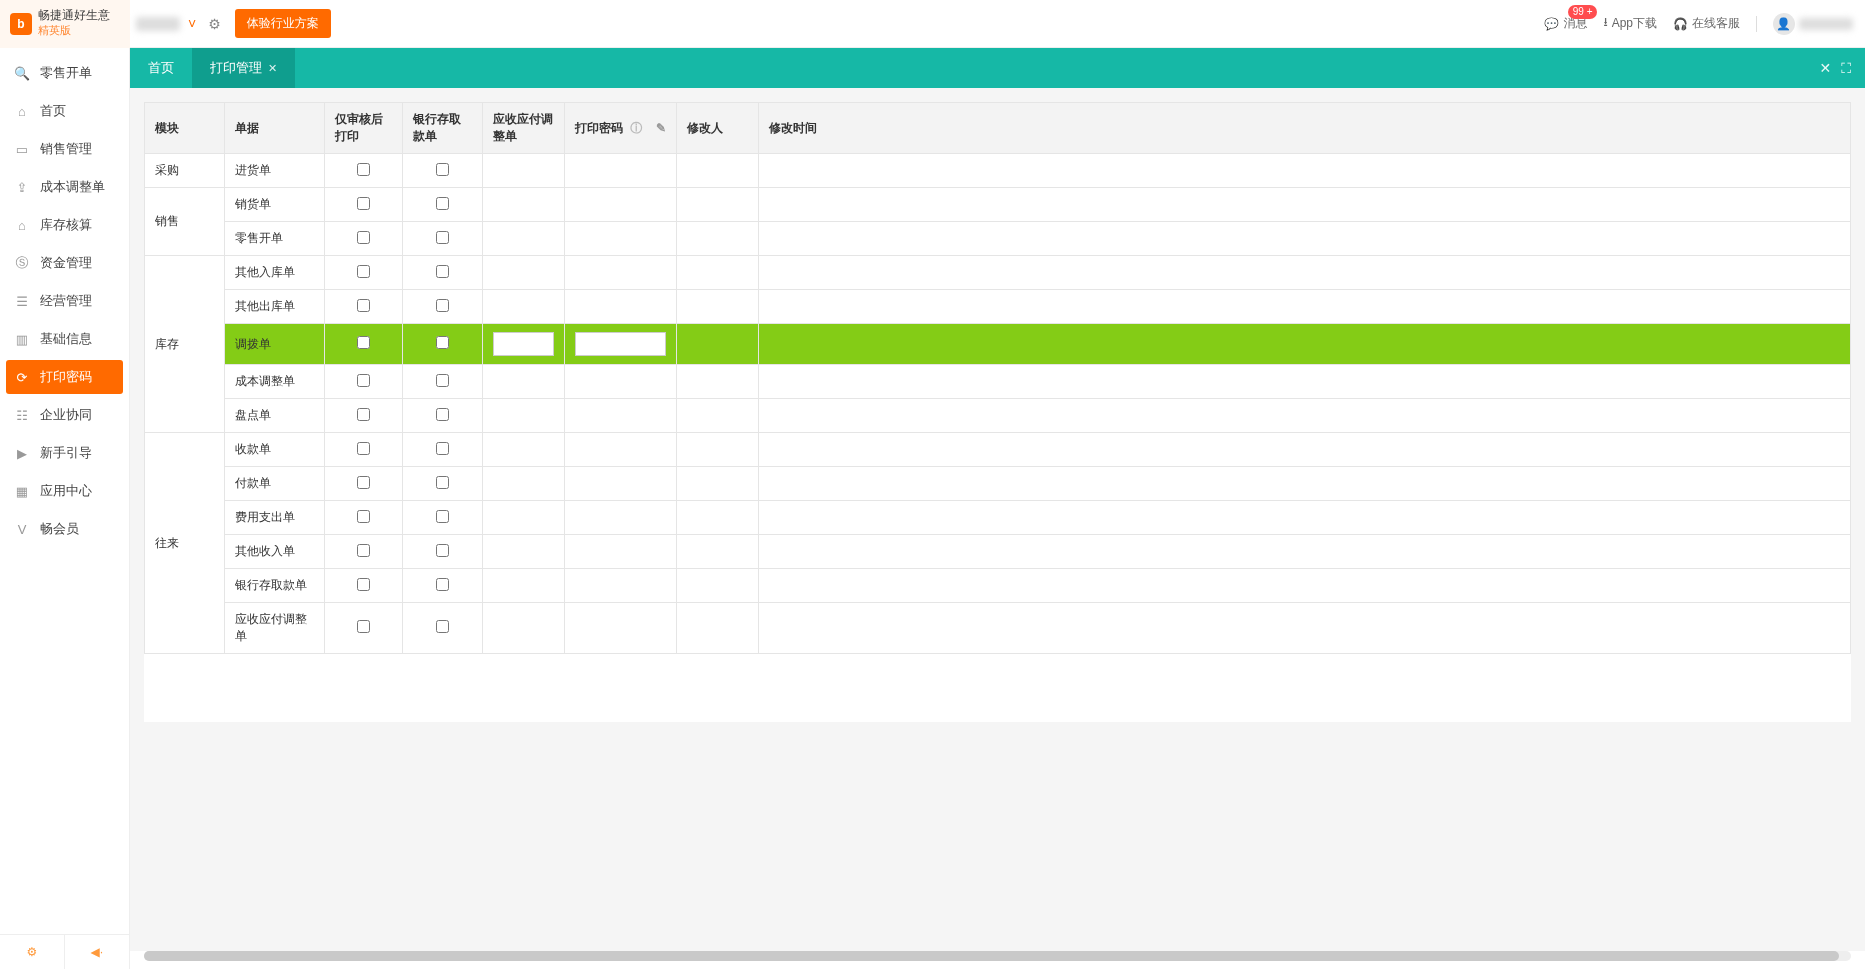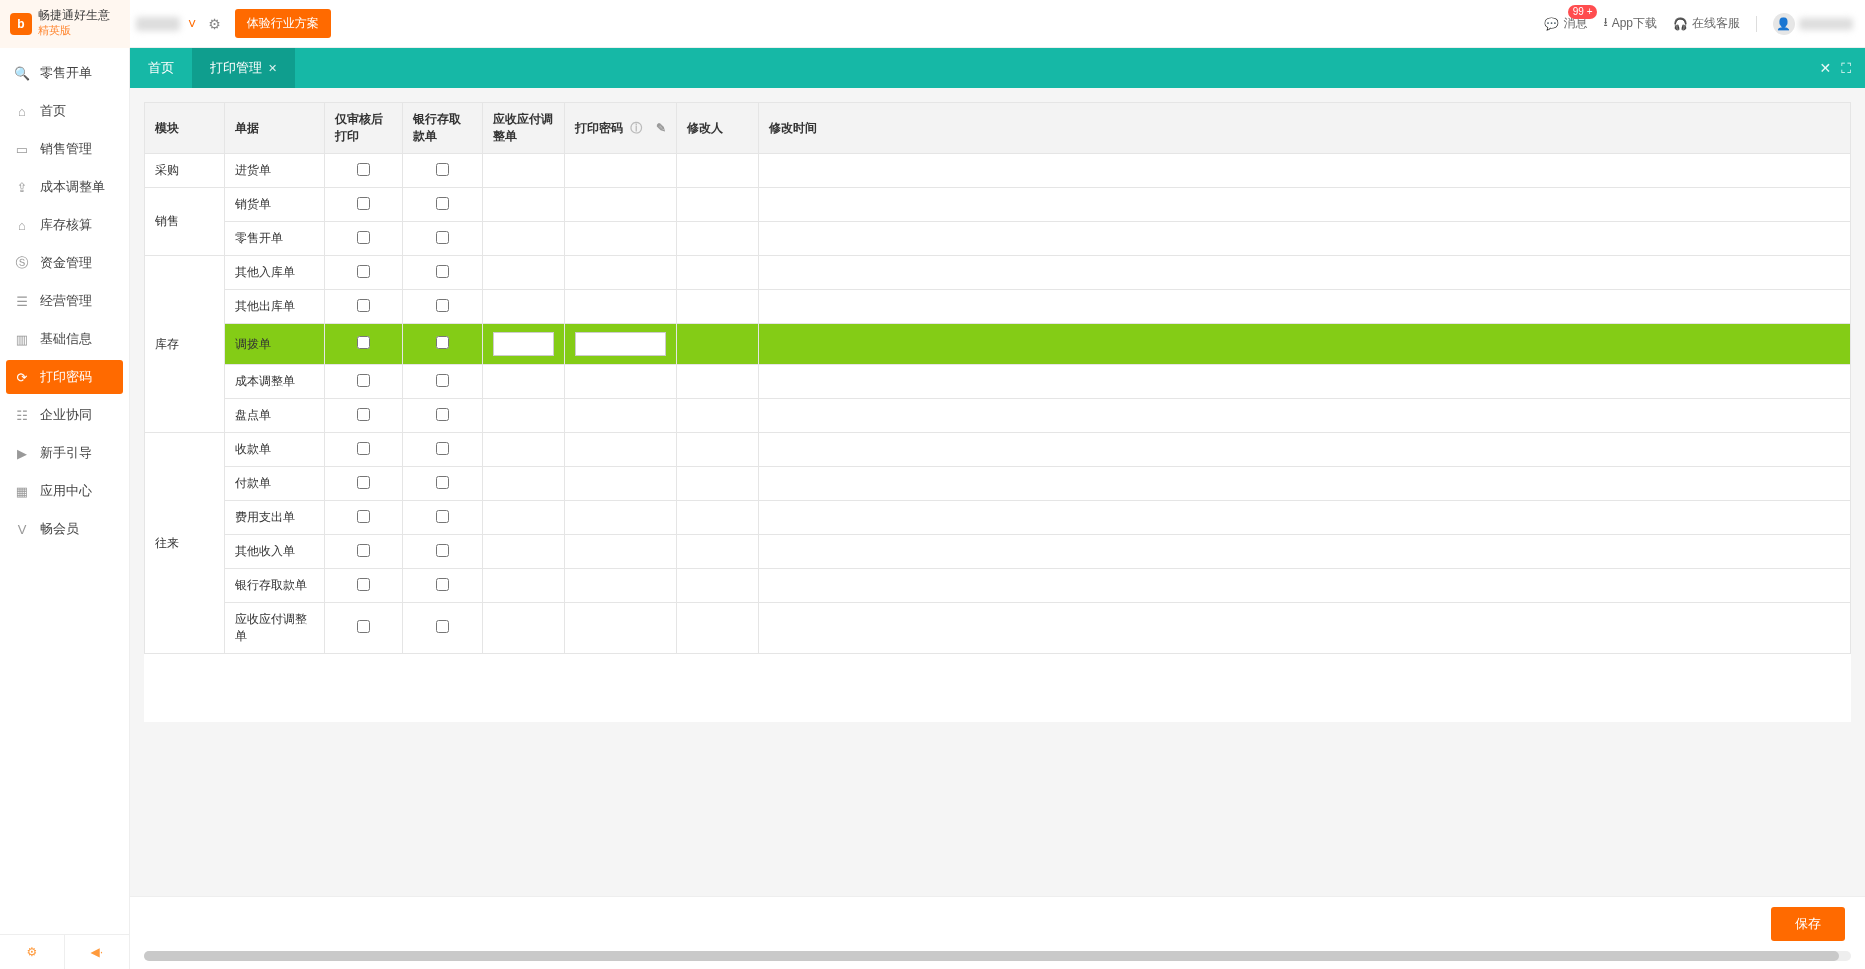--- a/index.html
+++ b/index.html
@@ -347,23 +347,20 @@
                   <td></td>
                   <td></td>
                   <td></td>
                   <td></td>
                 </tr>
               </tbody>
           </table>
         </div>
       </div>
 
-      <div class="footer">
-        <button class="save-btn">保存</button>
-      </div>
       <div style="background:#fff;padding:0 14px 8px 14px;">
         <div class="scroll-track" style="height:10px;background:#eee;border-radius:5px;position:relative;">
           <div class="scroll-thumb" style="position:absolute;left:0;top:0;height:10px;width:99.3%;background:#c9c9c9;border-radius:5px;"></div>
         </div>
       </div>
     </div>
   </div>
 </div>
 
 </body></html>

